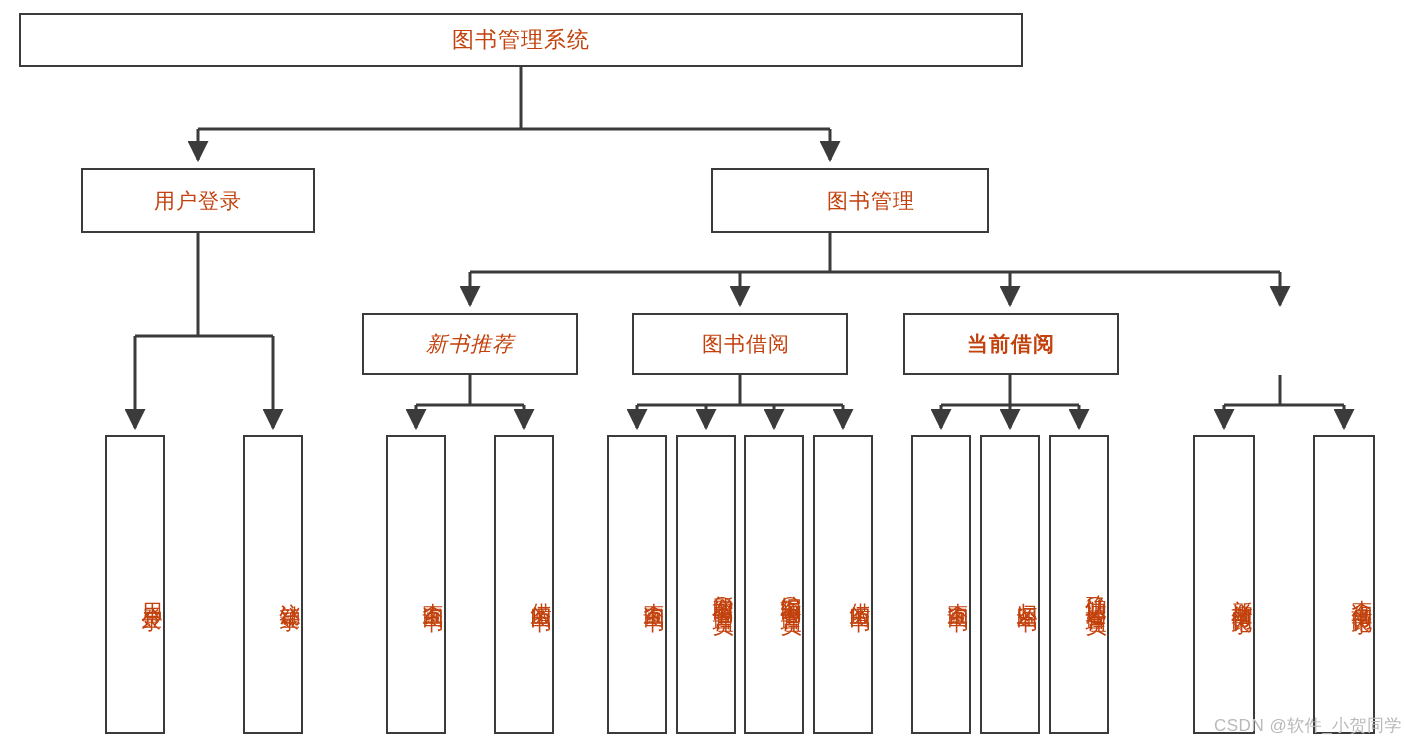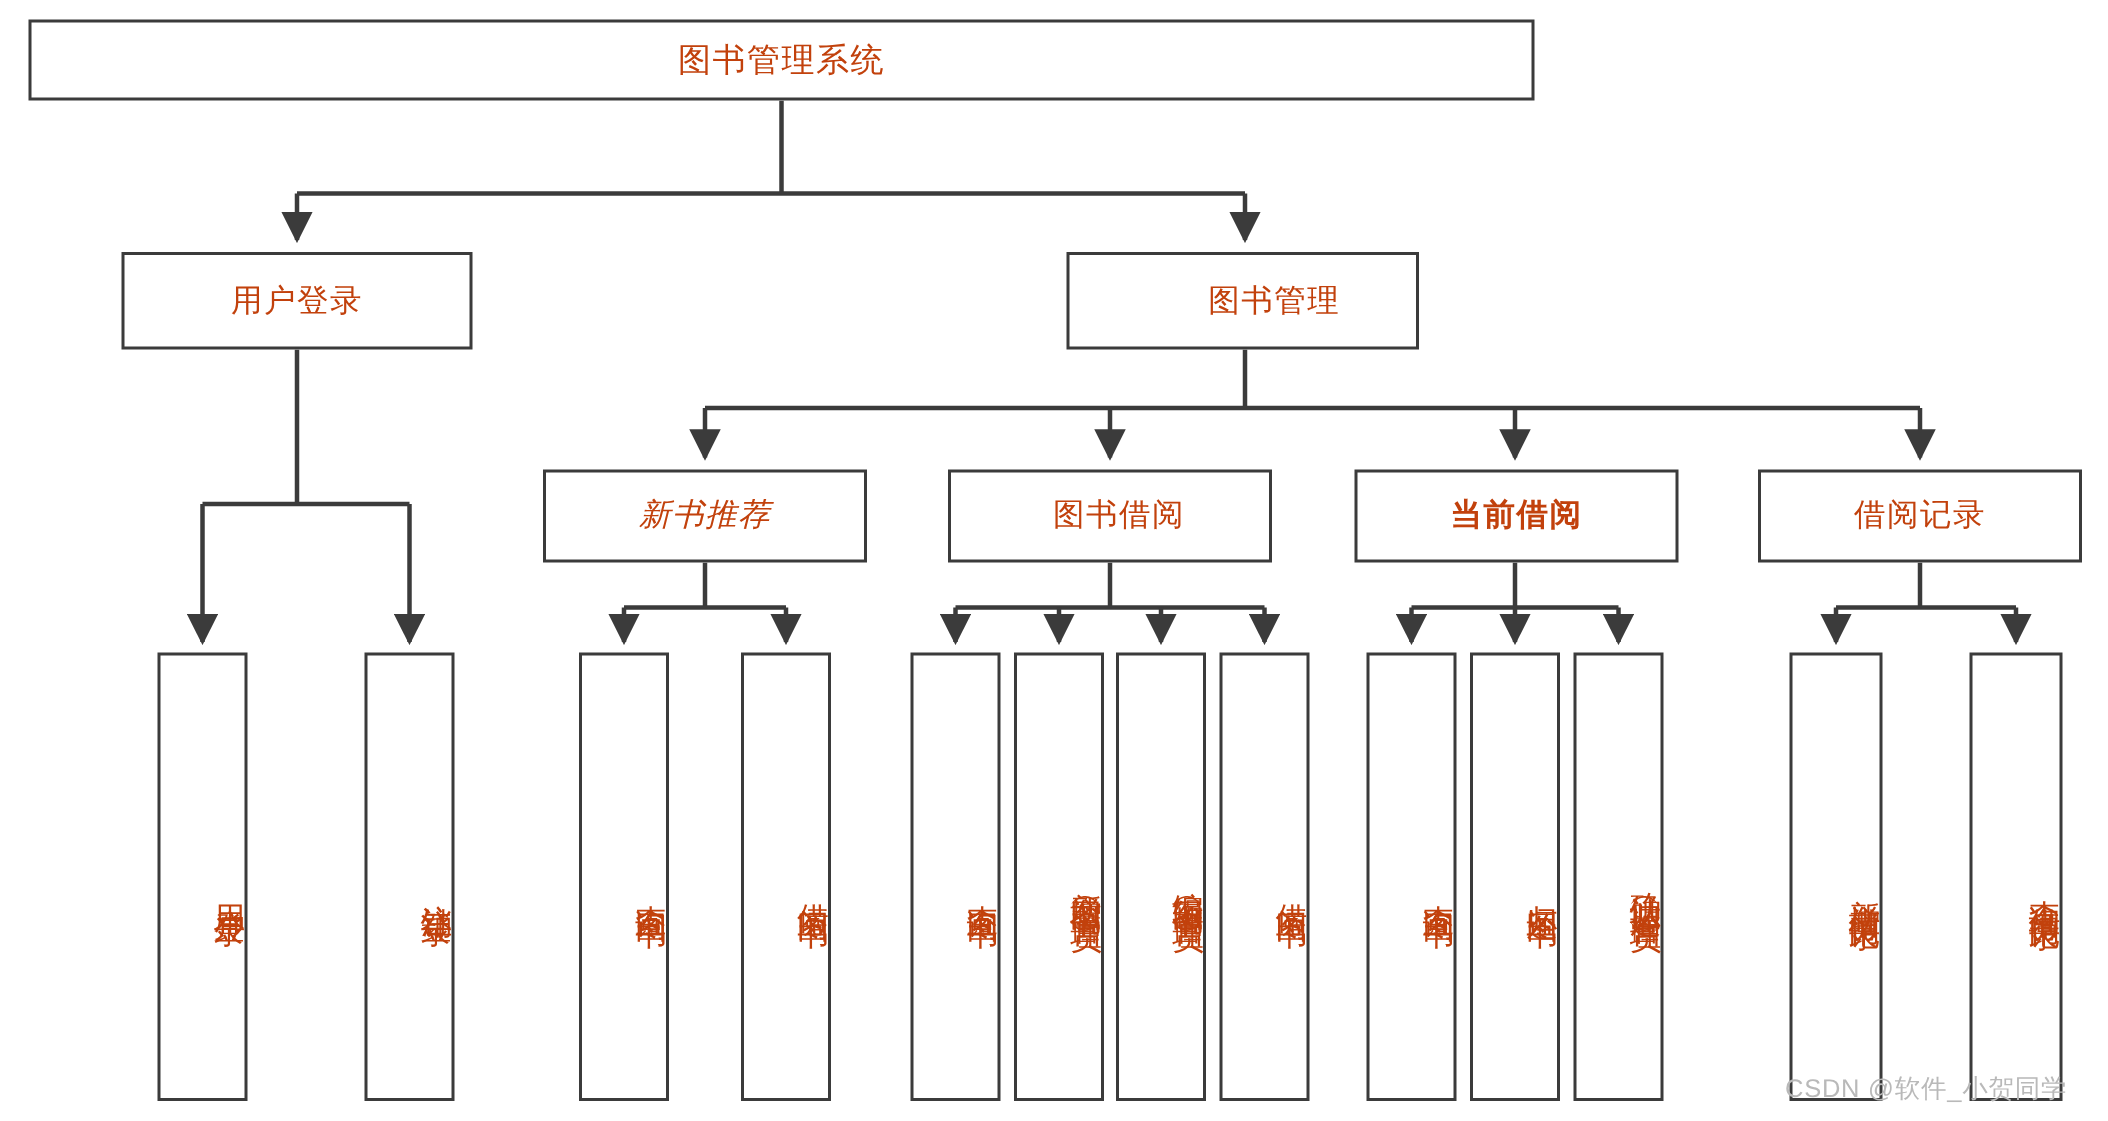--- a/index.html
+++ b/index.html
@@ -61,20 +61,21 @@
   .node.vert .lbl {
     writing-mode: vertical-rl;
     text-orientation: upright;
   }
   .watermark {
     position: absolute;
     font-size: 17px;
     color: #b9b9b9;
     letter-spacing: 0.5px;
     white-space: nowrap;
+    margin-left: 24px;
   }
 </style>
 </head>
 <body>
 
 <div id="canvas">
 
   <svg id="edges" viewBox="0 0 1405 747">
     <defs>
       <marker id="arrow" viewBox="0 0 10 10" refX="9" refY="5" markerWidth="7" markerHeight="7" orient="auto-start-reverse">
@@ -125,35 +126,32 @@
     </g>
   </svg>
 
   <div class="node root horiz" style="left:19px; top:13px; width:1004px; height:54px;">
     <span class="lbl">图书管理系统</span>
   </div>
 
   <div class="node horiz" style="left:81px; top:168px; width:234px; height:65px;">
     <span class="lbl">用户登录</span>
   </div>
-  <div class="node horiz" style="left:711px; top:168px; width:235px; height:65px;padding-left:42px;">
+  <div class="node horiz" style="left:711px; top:168px; width:278px; height:65px;padding-left:42px;">
     <span class="lbl">图书管理</span>
   </div>
 
   <div class="node horiz" style="left:362px; top:313px; width:216px; height:62px;font-style:italic;">
     <span class="lbl">新书推荐</span>
   </div>
   <div class="node horiz" style="left:632px; top:313px; width:216px; height:62px;padding-left:12px;">
     <span class="lbl">图书借阅</span>
   </div>
   <div class="node horiz" style="left:903px; top:313px; width:216px; height:62px;font-weight:bold;">
     <span class="lbl">当前借阅</span>
-  </div>
-  <div class="node horiz" style="left:1172px; top:313px; width:216px; height:62px;">
-    <span class="lbl">借阅记录</span>
   </div>
 
   <div class="node vert" style="left:105px; top:435px; width:60px; height:299px;">
     <span class="lbl">用户登录</span>
   </div>
   <div class="node vert" style="left:243px; top:435px; width:60px; height:299px;">
     <span class="lbl">注销登录</span>
   </div>
 
   <div class="node vert" style="left:386px; top:435px; width:60px; height:299px;">

